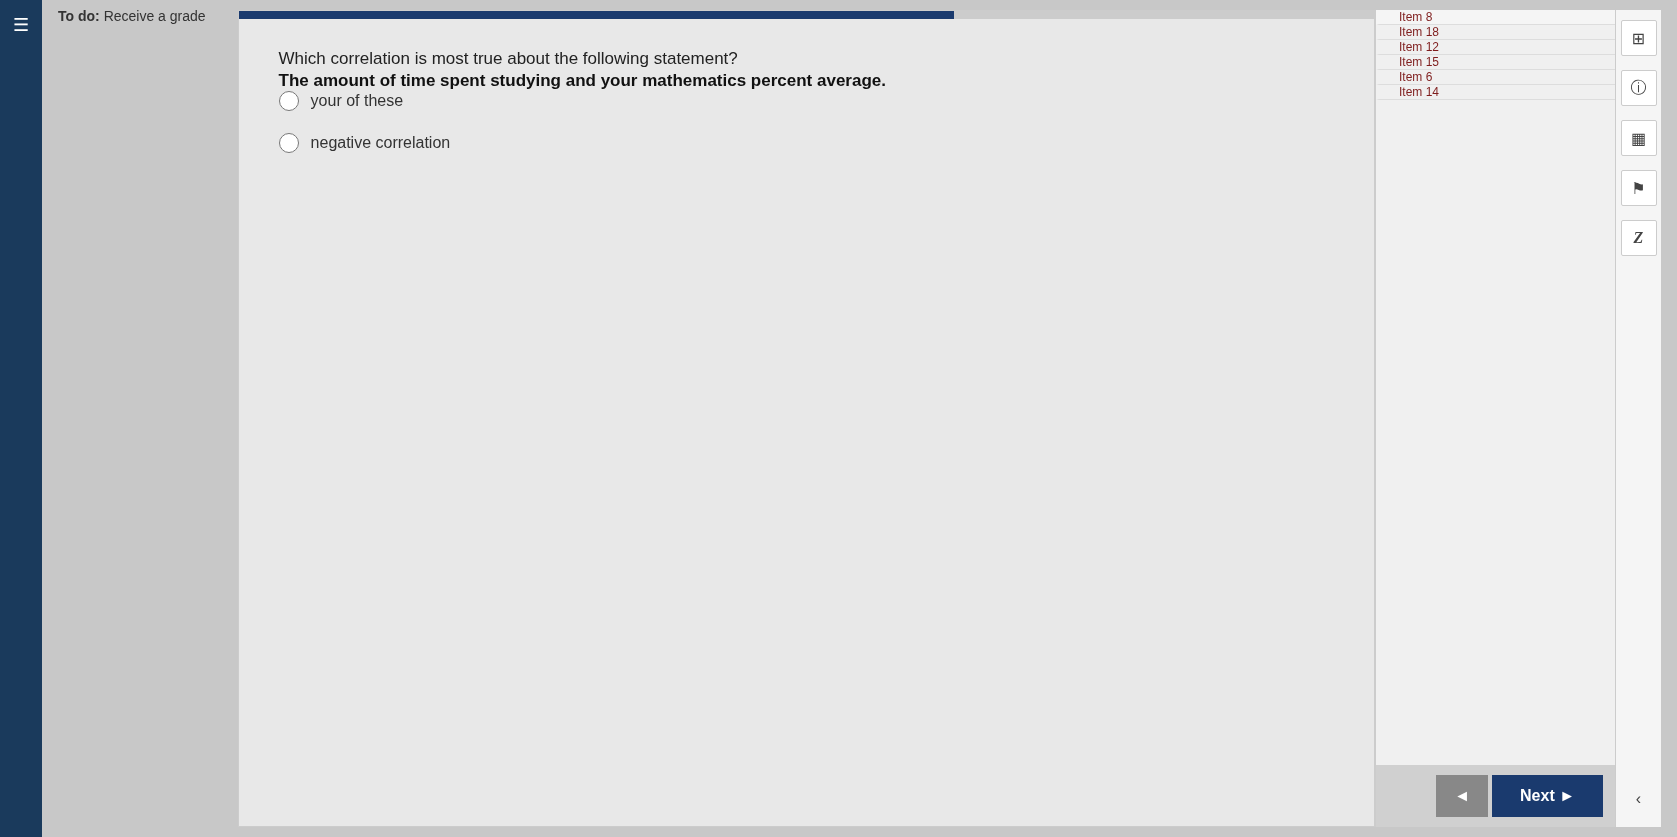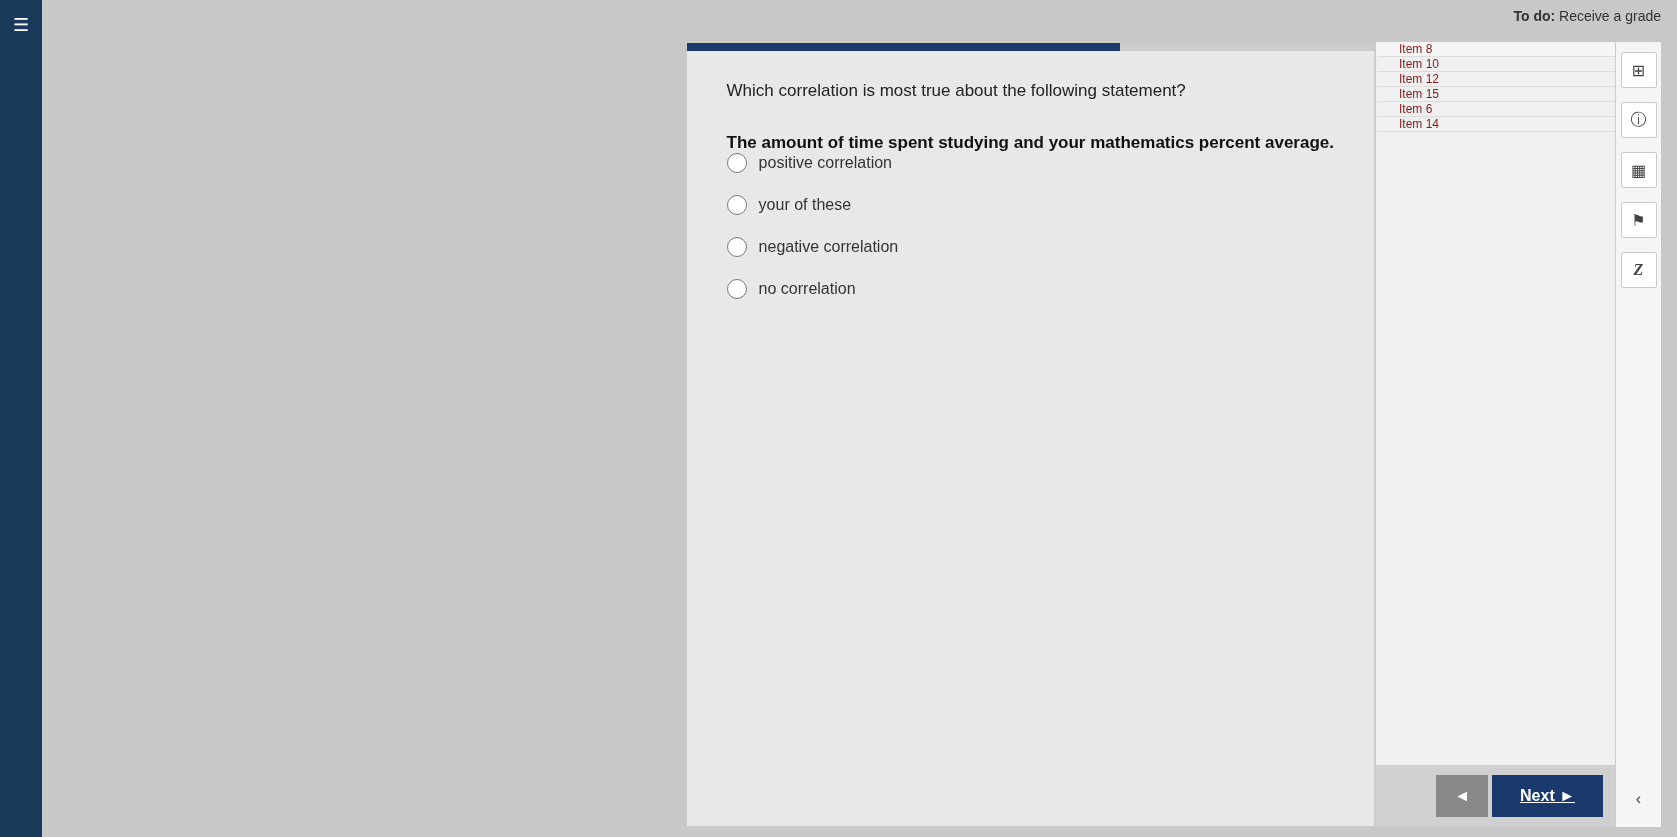--- a/index.html
+++ b/index.html
@@ -26,24 +26,22 @@
       color: white;
       font-size: 18px;
       cursor: pointer;
       padding: 6px;
     }
 
     
     .main-area {
       flex: 1;
       display: flex;
-      flex-direction: column;
       background: #c8c8c8;
       overflow: hidden;
-      align-items: flex-end;
     }
 
     
     .top-bar {
       background: #c8c8c8;
       padding: 8px 16px;
       font-size: 14px;
       color: #333;
     }
     .top-bar span.label {
@@ -81,21 +79,21 @@
     }
 
     .quiz-content {
       padding: 30px 40px;
       flex: 1;
     }
 
     .quiz-question-text {
       font-size: 17px;
       color: #222;
-      margin-bottom: 32px;
+      margin-bottom: 2px;
       font-weight: normal;
     }
 
     .quiz-statement {
       font-size: 17px;
       font-weight: bold;
       color: #111;
     }
 
     .options-list {
@@ -181,21 +179,20 @@
       background: #1a3a6e;
       color: white;
       border: none;
       padding: 12px 28px;
       font-size: 16px;
       cursor: pointer;
       display: flex;
       align-items: center;
       gap: 8px;
       font-weight: bold;
-      text-decoration: underline;
     }
 
     
     .icon-sidebar {
       width: 46px;
       background: #f5f5f5;
       border-left: 1px solid #ccc;
       display: flex;
       flex-direction: column;
       align-items: center;
@@ -250,44 +247,36 @@
     <div class="quiz-panel">
       <div class="progress-bar-container">
         <div class="progress-bar-fill"></div>
       </div>
 
       <div class="quiz-content">
         <p class="quiz-question-text">Which correlation is most true about the following statement?</p>
         <p class="quiz-statement">The amount of time spent studying and your mathematics percent average.</p>
 
         <ul class="options-list">
-          <li class="option-item">
-            <input type="radio" name="quiz-answer" style="">
-            <span>positive correlation</span>
-          </li>
           <li class="option-item">
             <input type="radio" name="quiz-answer" style="">
             <span>your of these</span>
           </li>
           <li class="option-item">
             <input type="radio" name="quiz-answer" style="">
             <span>negative correlation</span>
           </li>
-          <li class="option-item">
-            <input type="radio" name="quiz-answer" style="">
-            <span>no correlation</span>
-          </li>
         </ul>
       </div>
     </div>
 
     <div class="right-sidebar">
       <div class="item-list" id="item-list">
       <div class="item-entry visited">Item 8</div>
-          <div class="item-entry">Item 10</div>
+          <div class="item-entry">Item 18</div>
           <div class="item-entry">Item 12</div>
           <div class="item-entry">Item 15</div>
           <div class="item-entry">Item 6</div>
           <div class="item-entry">Item 14</div>
         </div>
 
       <div class="nav-buttons">
         <button class="nav-btn-prev">◄</button>
         <button class="nav-btn-next">Next ►</button>
       </div>

